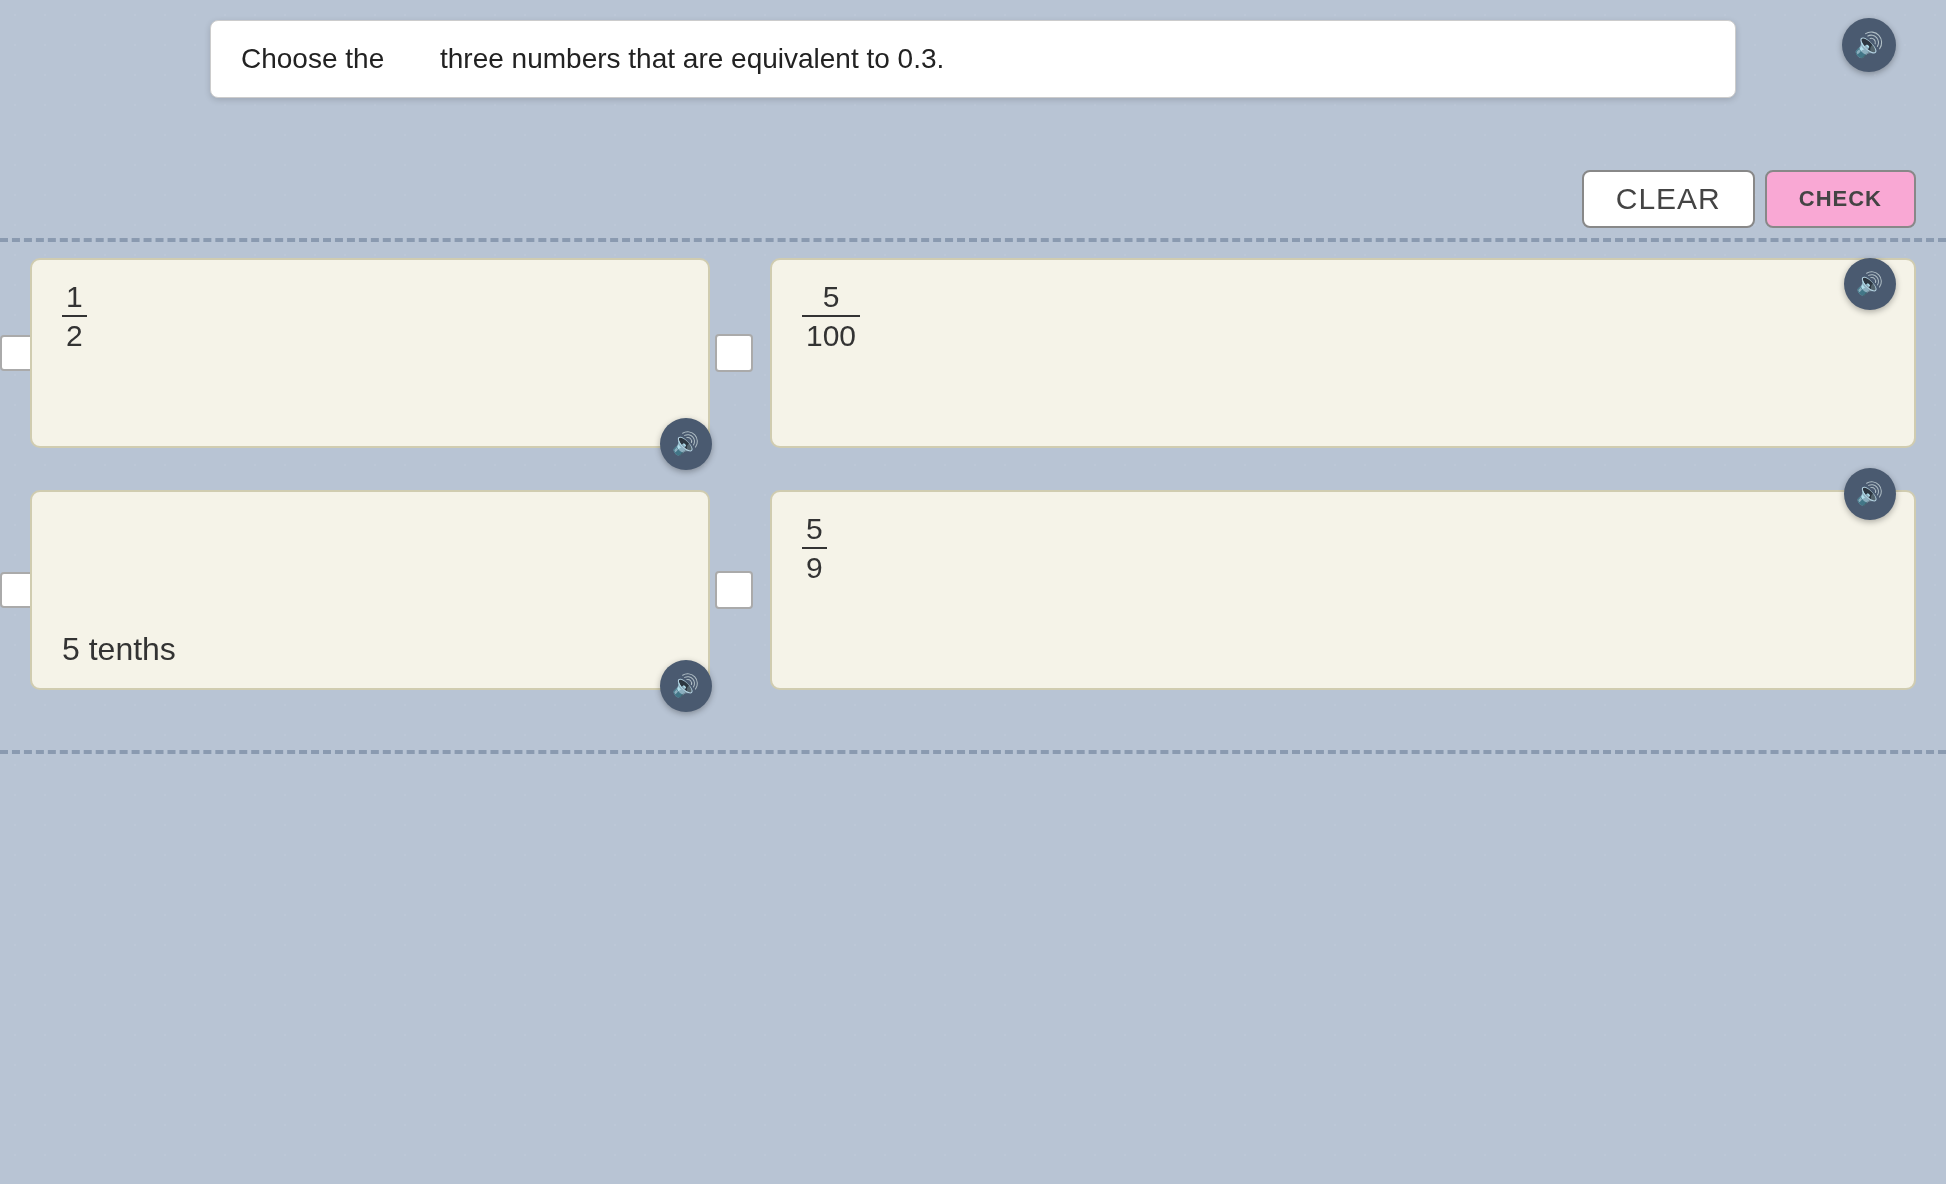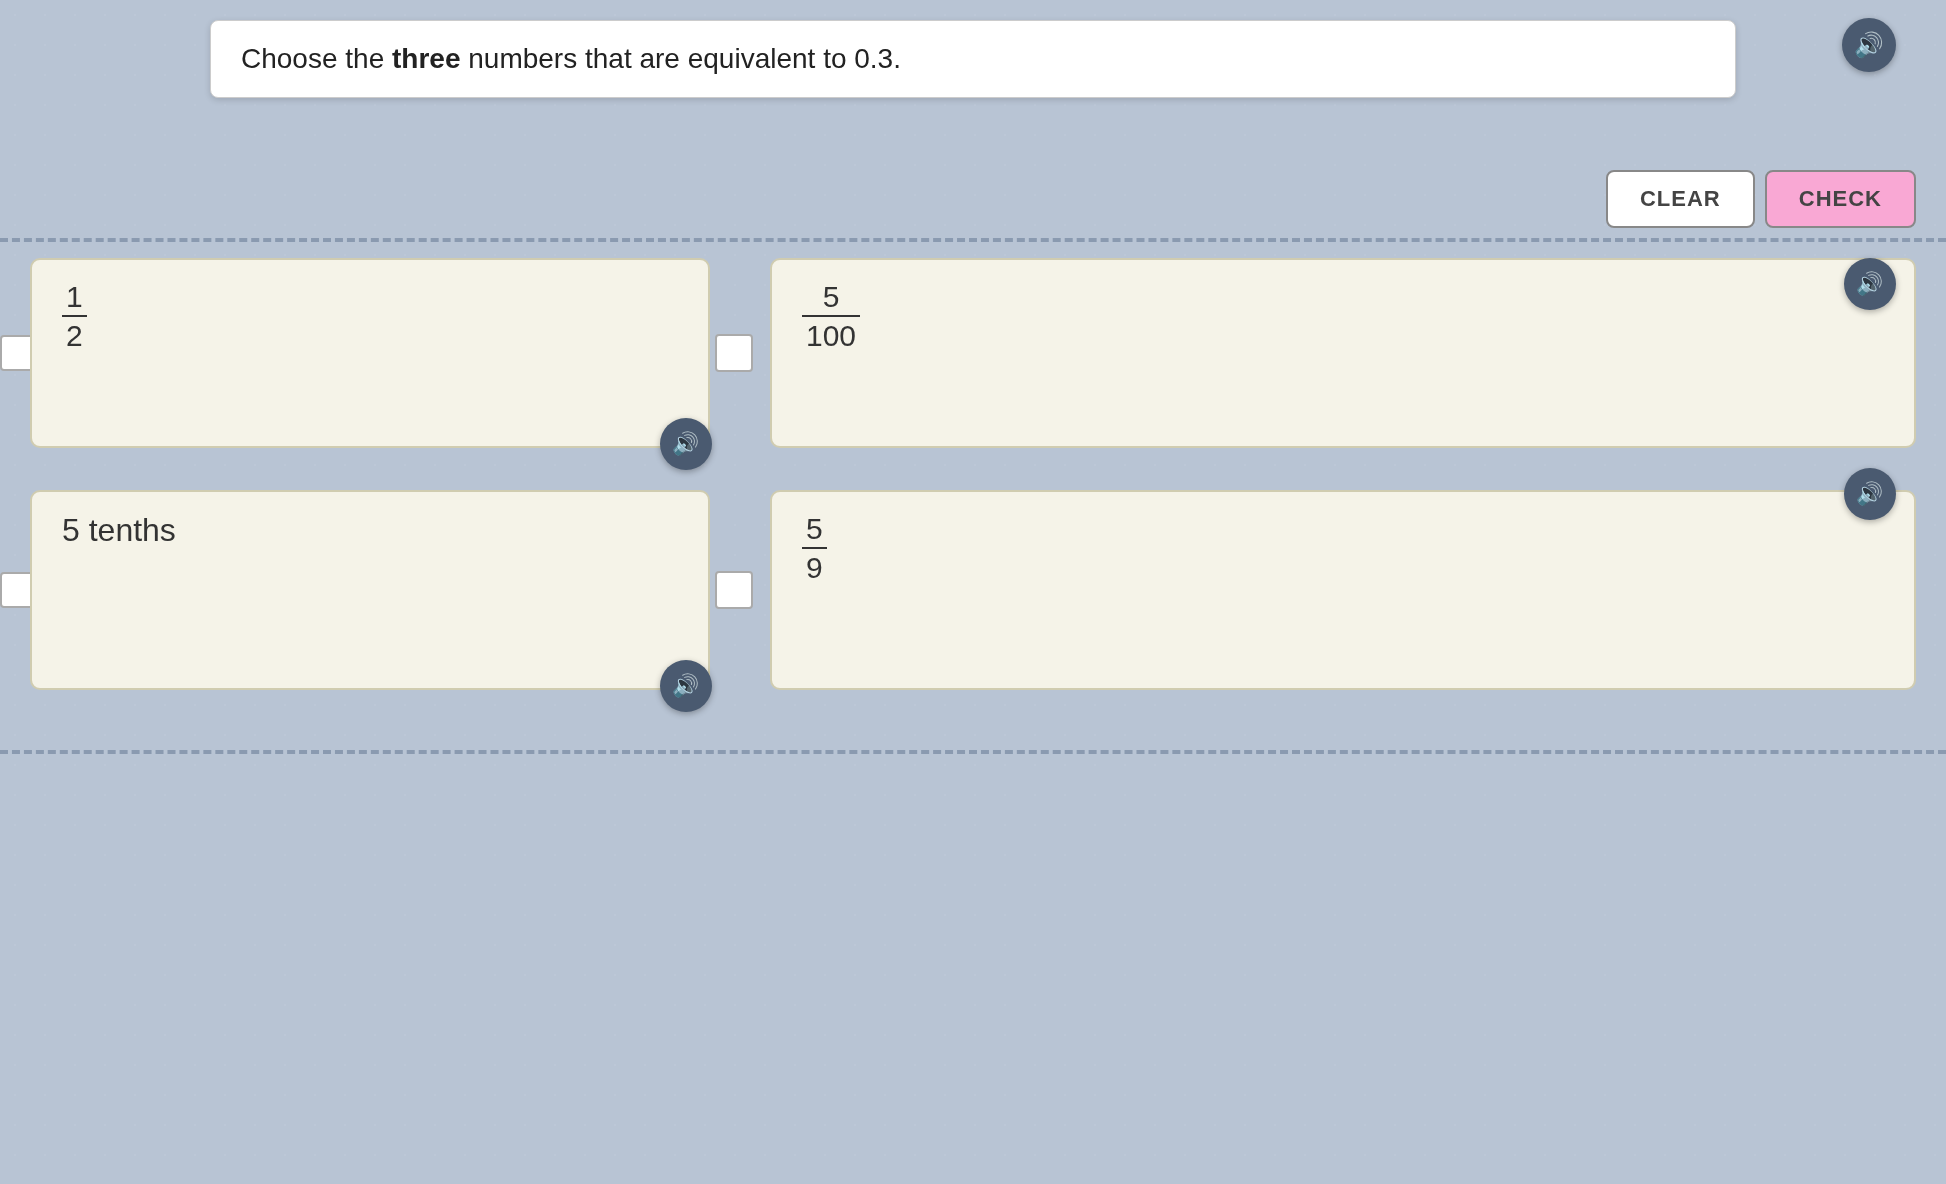--- a/index.html
+++ b/index.html
@@ -22,21 +22,22 @@
       background: white;
       border-radius: 8px;
       padding: 22px 30px;
       font-size: 28px;
       color: #222;
       border: 1px solid #ccc;
       box-shadow: 0 2px 6px rgba(0,0,0,0.15);
     }
 
     .question-container strong {
-      font-weight: bold;
+      font-weight: normal;
+      margin-left: 48px;
     }
 
     
     .sound-btn-top {
       position: absolute;
       top: 18px;
       right: 50px;
       width: 54px;
       height: 54px;
       background: #4a5a70;
@@ -61,22 +62,22 @@
       right: 30px;
       display: flex;
       gap: 10px;
     }
 
     .btn-clear {
       background: white;
       border: 2px solid #888;
       border-radius: 8px;
       padding: 0 32px;
-      font-size: 22px;
-      font-weight: bold;
+      font-size: 30px;
+      font-weight: normal;
       color: #444;
       cursor: pointer;
       letter-spacing: 1px;
     }
 
     .btn-check {
       background: #f9a8d4;
       border: 2px solid #888;
       border-radius: 8px;
       padding: 14px 32px;
@@ -266,21 +267,21 @@
 </button>
 
 <div class="row2">
 
   <button style="position:absolute; top:180px; left:660px; z-index:20; width:52px; height:52px; background:#4a5a70; border-radius:50%; display:flex; align-items:center; justify-content:center; cursor:pointer; border:none; box-shadow:0 2px 6px rgba(0,0,0,0.3);">
     <span class="speaker-unicode">🔊</span>
   </button>
 
   <div style="position:absolute; left:0px; top:50%; transform:translateY(-50%); width:36px; height:36px; background:white; border:2px solid #aaa; border-radius:4px; cursor:pointer;"></div>
 
-  <div style="position:absolute; left:30px; width:680px; top:10px; bottom:10px; background:#f5f3e8; border-radius:10px; border:2px solid #d0ccb0; display:flex; align-items:flex-start; padding:20px 20px 20px 30px;">
+  <div style="position:absolute; left:30px; width:680px; top:10px; bottom:10px; background:#f5f3e8; border-radius:10px; border:2px solid #d0ccb0; display:flex; align-items:flex-end; padding:20px 20px 20px 30px;">
     <span style="font-size:32px; color:#333;">5 tenths</span>
   </div>
 
   <div style="position:absolute; left:715px; top:50%; transform:translateY(-50%); width:38px; height:38px; background:white; border:2px solid #aaa; border-radius:4px; cursor:pointer; z-index:5;"></div>
 
   <div style="position:absolute; left:770px; right:30px; top:10px; bottom:10px; background:#f5f3e8; border-radius:10px; border:2px solid #d0ccb0; display:flex; align-items:flex-start; padding:20px 20px 20px 30px;">
     <div class="fraction">
       <span class="numerator">5</span>
       <span class="denominator">9</span>
     </div>

